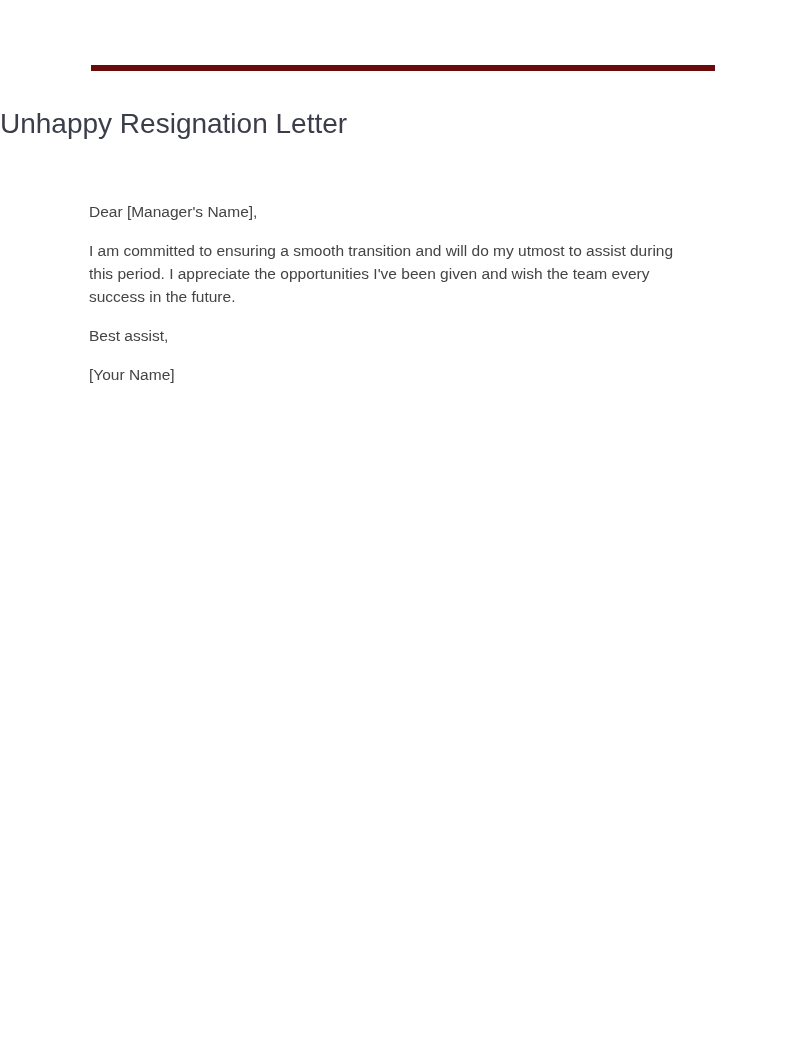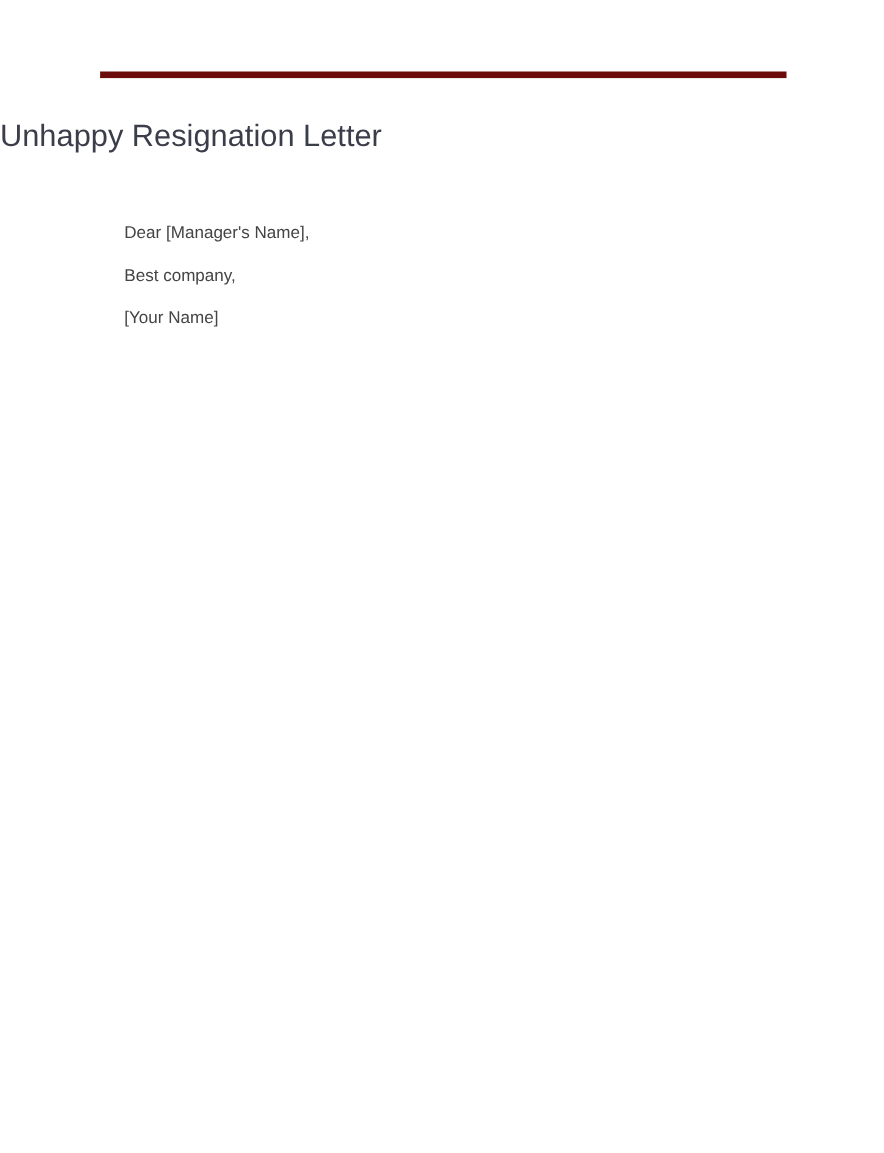--- a/index.html
+++ b/index.html
@@ -1,26 +1,27 @@
 <!DOCTYPE html>
 <html><head>
   <meta charset="utf-8">
   <style>
     html, body { margin: 0; padding: 0; background: #ffffff; }
     body { width: 804px; height: 1048px; position: relative; overflow: hidden; }
     .top-rule { position: absolute; left: 91px; top: 65px; width: 624px; height: 6px; background: #6b0a0a; }
     .title { position: absolute; left: 0; top: 108px; width: 772px; text-align: left;
       font-family: "Liberation Sans", sans-serif; font-size: 28px; color: #3b3d4a; font-weight: normal; margin: 0; }
     .body-text { position: absolute; left: 89px; top: 200px; width: 600px;
-      font-family: "Liberation Sans", sans-serif; font-size: 15.5px; line-height: 23px; color: #444444; margin-left: 24px; }
+      font-family: "Liberation Sans", sans-serif; font-size: 15.5px; line-height: 23px; color: #444444; }
     .body-text p { margin: 0 0 16px 0; }
   </style>
 </head>
 <body>
 
 <div class="top-rule"></div>
 <h1 class="title">Unhappy Resignation Letter</h1>
 
 <div class="body-text">
   <p>Dear [Manager's Name],</p>
-  <p>Best company,</p>
+  <p>I am committed to ensuring a smooth transition and will do my utmost to assist during this period. I appreciate the opportunities I've been given and wish the team every success in the future.</p>
+  <p>Best assist,</p>
   <p>[Your Name]</p>
 </div>
 
 </body></html>

